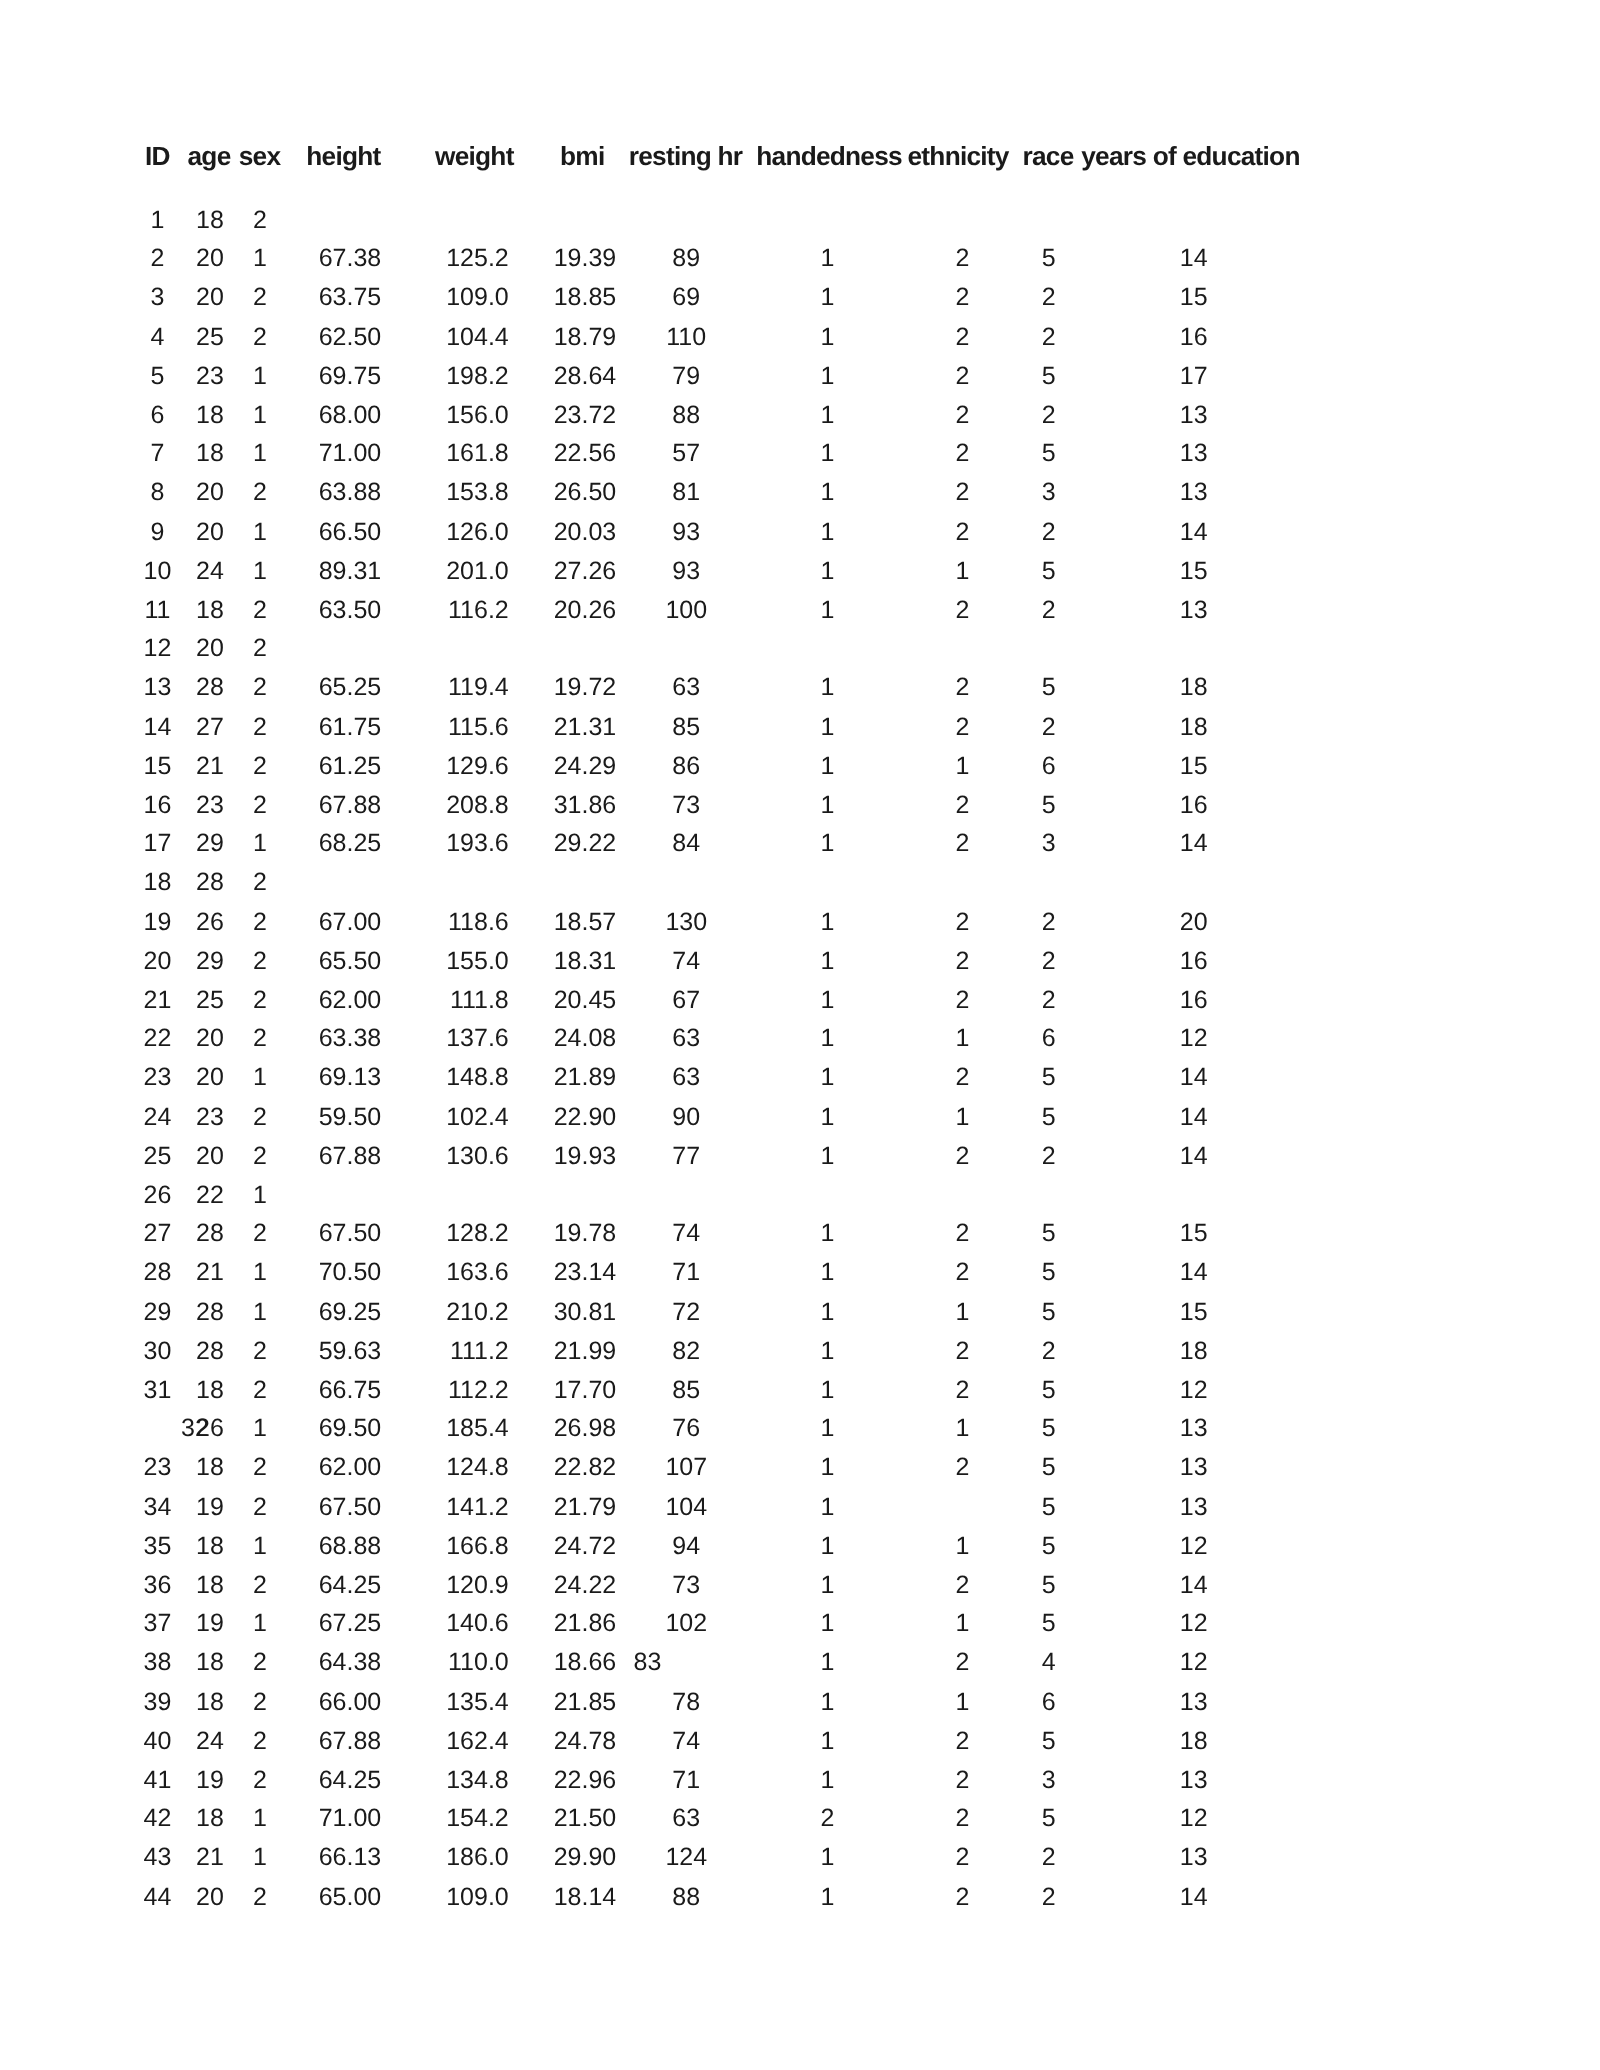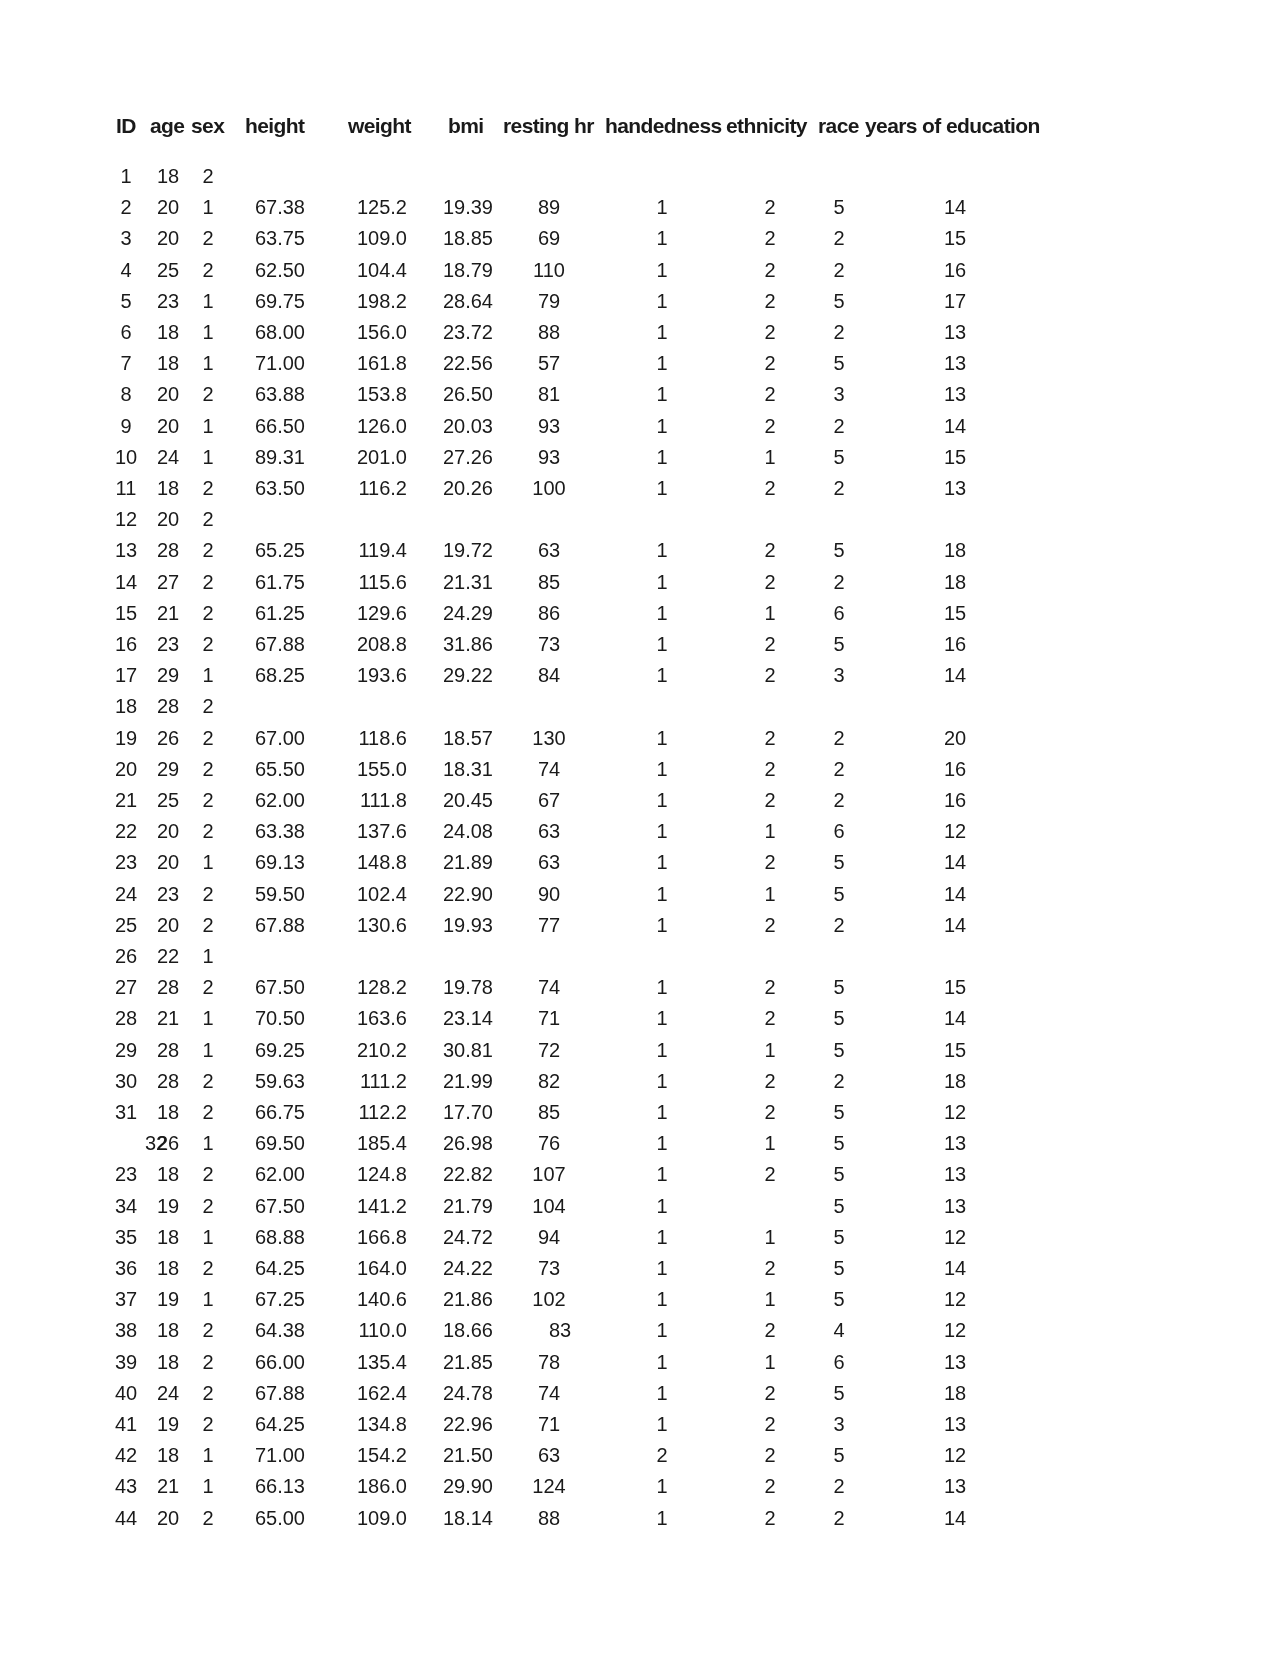--- a/index.html
+++ b/index.html
@@ -484,21 +484,21 @@
         <span class="c ctr" style="left: 662px;">1</span>
         <span class="c ctr" style="left: 770px;">1</span>
         <span class="c ctr" style="left: 839px;">5</span>
         <span class="c ctr" style="left: 955px;">12</span>
       </div>
       <div class="row" style="top: 1253px;">
         <span class="c ctr" style="left: 126px;">36</span>
         <span class="c ctr" style="left: 168px;">18</span>
         <span class="c ctr" style="left: 208px;">2</span>
         <span class="c rgt" style="left: 305px;">64.25</span>
-        <span class="c rgt" style="left: 407px;">164.0</span>
+        <span class="c rgt" style="left: 407px;">120.9</span>
         <span class="c rgt" style="left: 493px;">24.22</span>
         <span class="c ctr" style="left: 549px;">73</span>
         <span class="c ctr" style="left: 662px;">1</span>
         <span class="c ctr" style="left: 770px;">2</span>
         <span class="c ctr" style="left: 839px;">5</span>
         <span class="c ctr" style="left: 955px;">14</span>
       </div>
       <div class="row" style="top: 1284.2px;">
         <span class="c ctr" style="left: 126px;">37</span>
         <span class="c ctr" style="left: 168px;">19</span>
@@ -512,21 +512,21 @@
         <span class="c ctr" style="left: 839px;">5</span>
         <span class="c ctr" style="left: 955px;">12</span>
       </div>
       <div class="row" style="top: 1315.4px;">
         <span class="c ctr" style="left: 126px;">38</span>
         <span class="c ctr" style="left: 168px;">18</span>
         <span class="c ctr" style="left: 208px;">2</span>
         <span class="c rgt" style="left: 305px;">64.38</span>
         <span class="c rgt" style="left: 407px;">110.0</span>
         <span class="c rgt" style="left: 493px;">18.66</span>
-        <span class="c ctr" style="left: 560px;">83</span>
+        <span class="c ctr" style="left: 518px;">83</span>
         <span class="c ctr" style="left: 662px;">1</span>
         <span class="c ctr" style="left: 770px;">2</span>
         <span class="c ctr" style="left: 839px;">4</span>
         <span class="c ctr" style="left: 955px;">12</span>
       </div>
       <div class="row" style="top: 1346.6px;">
         <span class="c ctr" style="left: 126px;">39</span>
         <span class="c ctr" style="left: 168px;">18</span>
         <span class="c ctr" style="left: 208px;">2</span>
         <span class="c rgt" style="left: 305px;">66.00</span>

